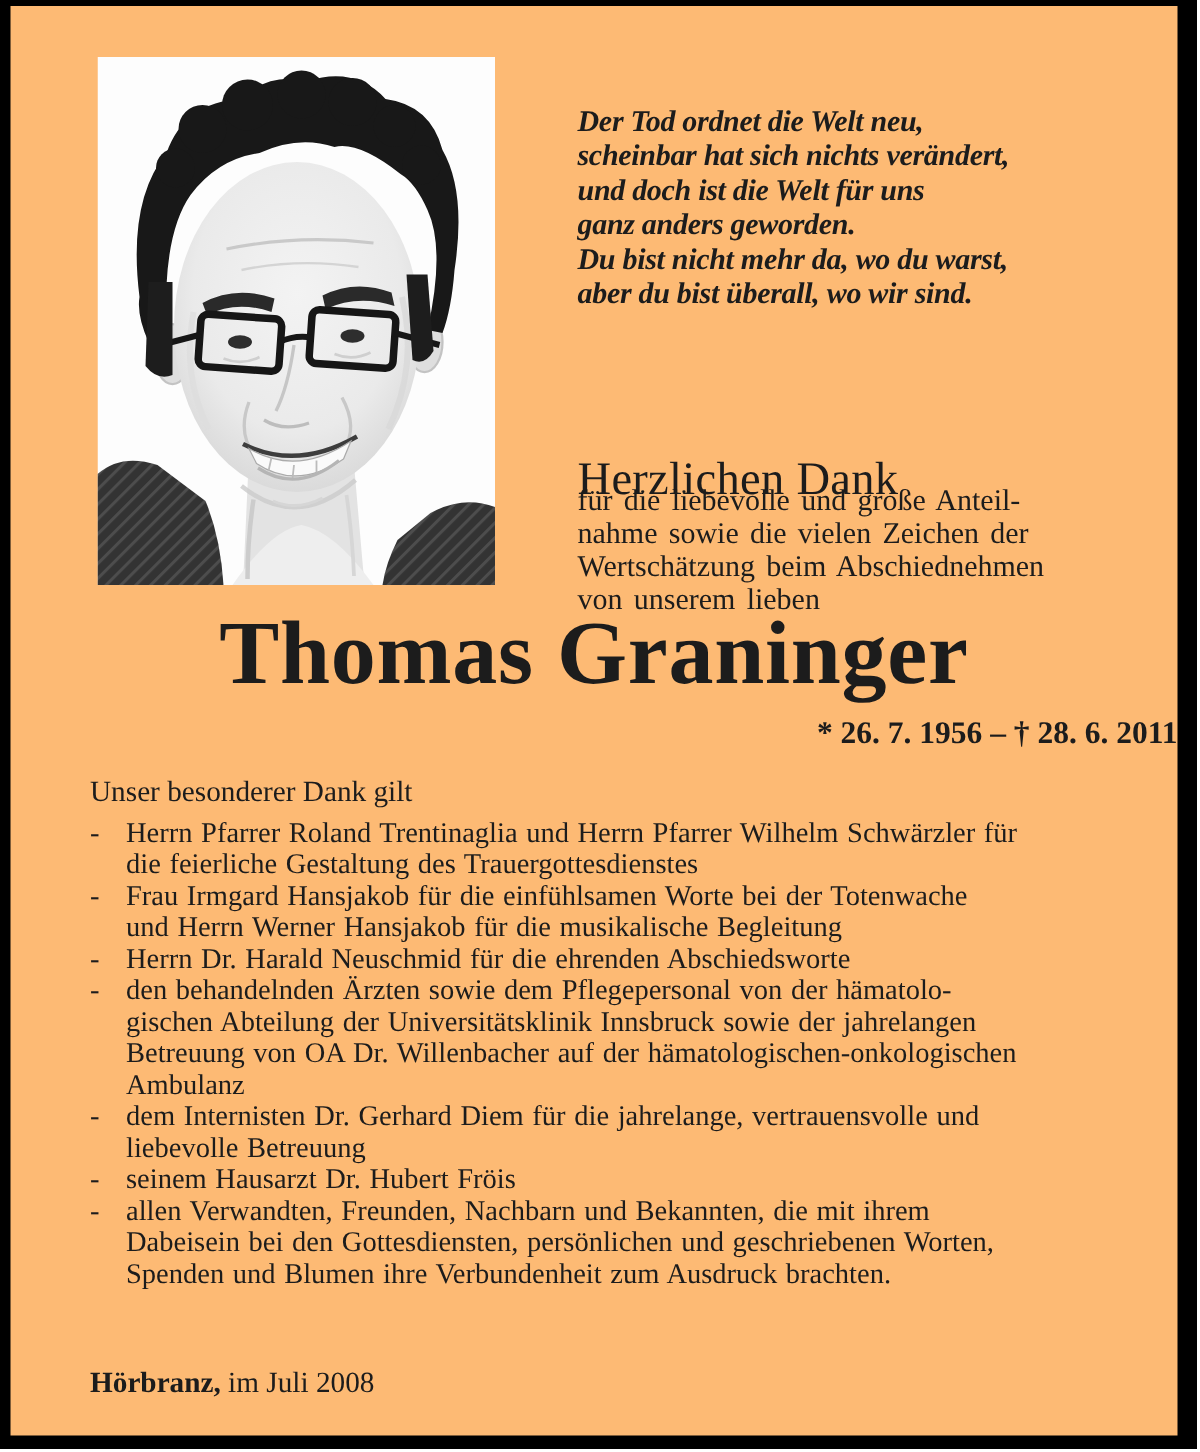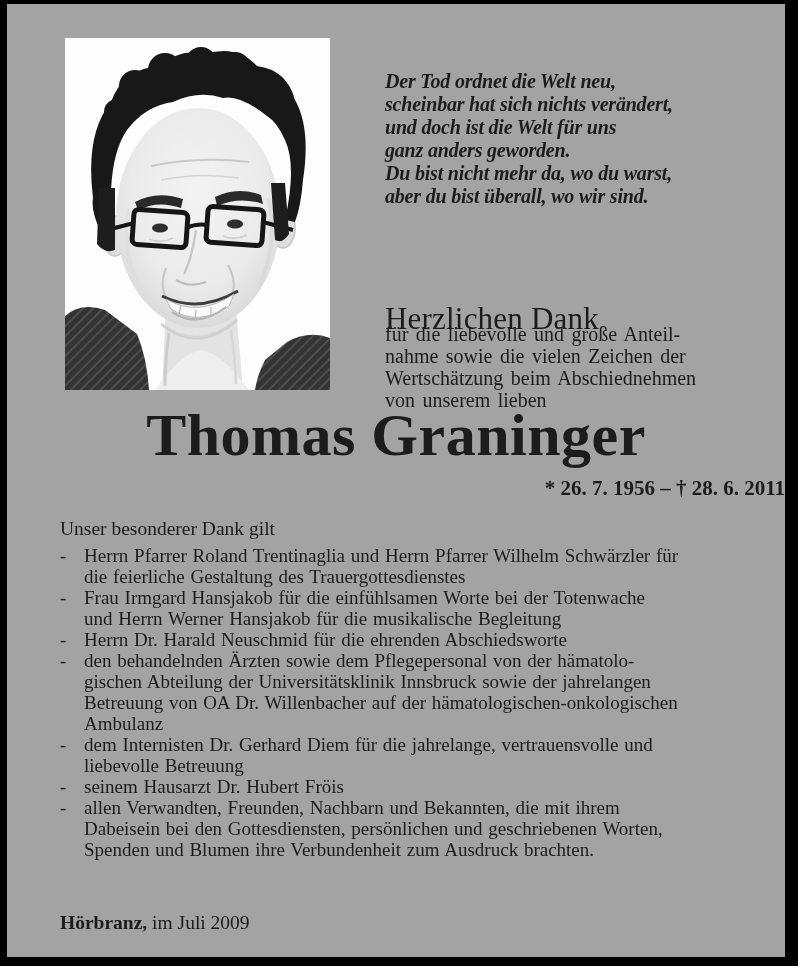--- a/index.html
+++ b/index.html
@@ -10,21 +10,21 @@
     color: #1c1c1c;
     position: relative;
     overflow: hidden;
   }
   .frame {
     position: absolute;
     left: 0; top: 0; right: 2px; bottom: 2px;
     border-style: solid;
     border-color: #000;
     border-width: 4px 13px 9px 7px;
-    background: #a3a3a3;
+    background: #fdba74;
     box-sizing: border-box;
   }
   .inner { position: absolute; left: 0; top: 0; right: 0; bottom: 0; }
 
   .photo {
     position: absolute; left: 58px; top: 34px;
     width: 265px; height: 352px;
   }
   .photo svg { display: block; width: 100%; height: 100%; }
 
@@ -227,17 +227,17 @@
         <span class="dash">-</span>
         <span class="item-text">allen Verwandten, Freunden, Nachbarn und Bekannten, die mit ihrem
 Dabeisein bei den Gottesdiensten, persönlichen und geschriebenen Worten,
 Spenden und Blumen ihre Verbundenheit zum Ausdruck brachten.</span>
       </div>
     </div>
 
 
     <div class="dateline">
       <span class="bold">Hörbranz,</span>
-      <span>im Juli 2009</span>
+      <span>im Juli 2008</span>
     </div>
 
   </div>
 </div>
 
 </body></html>

